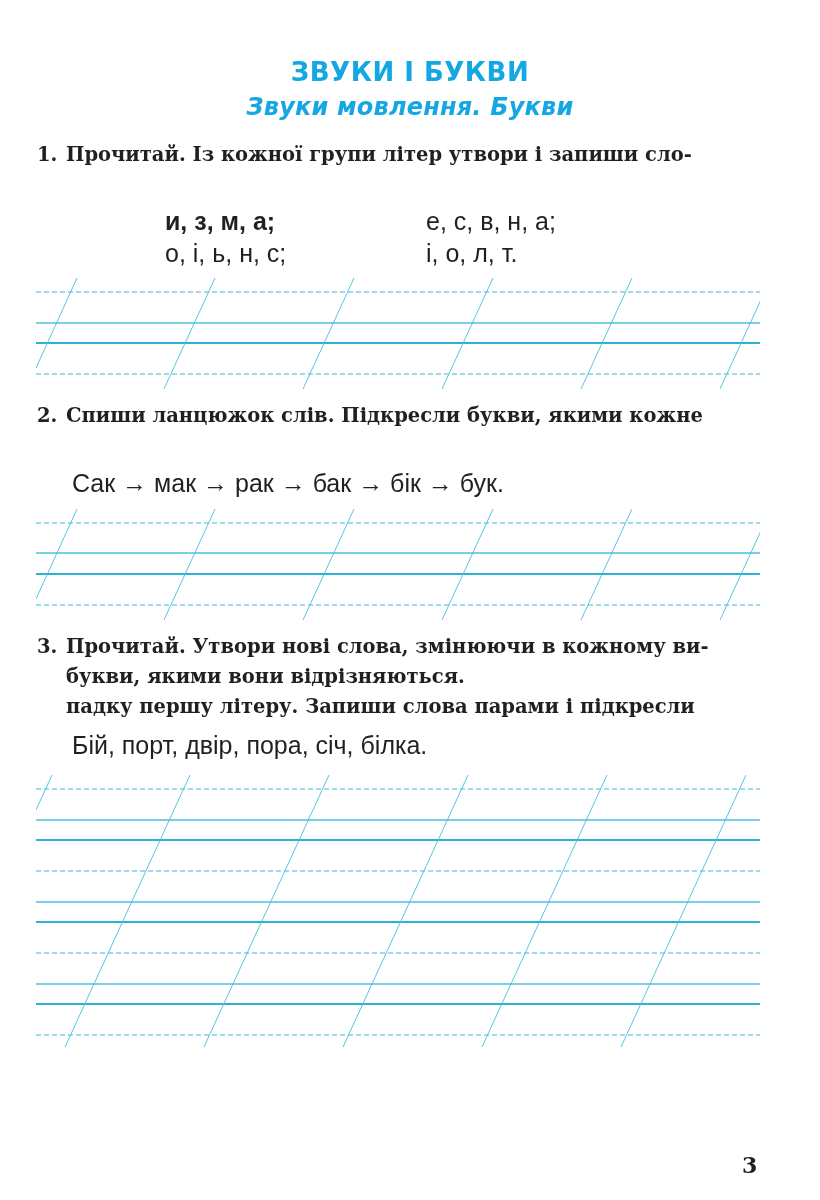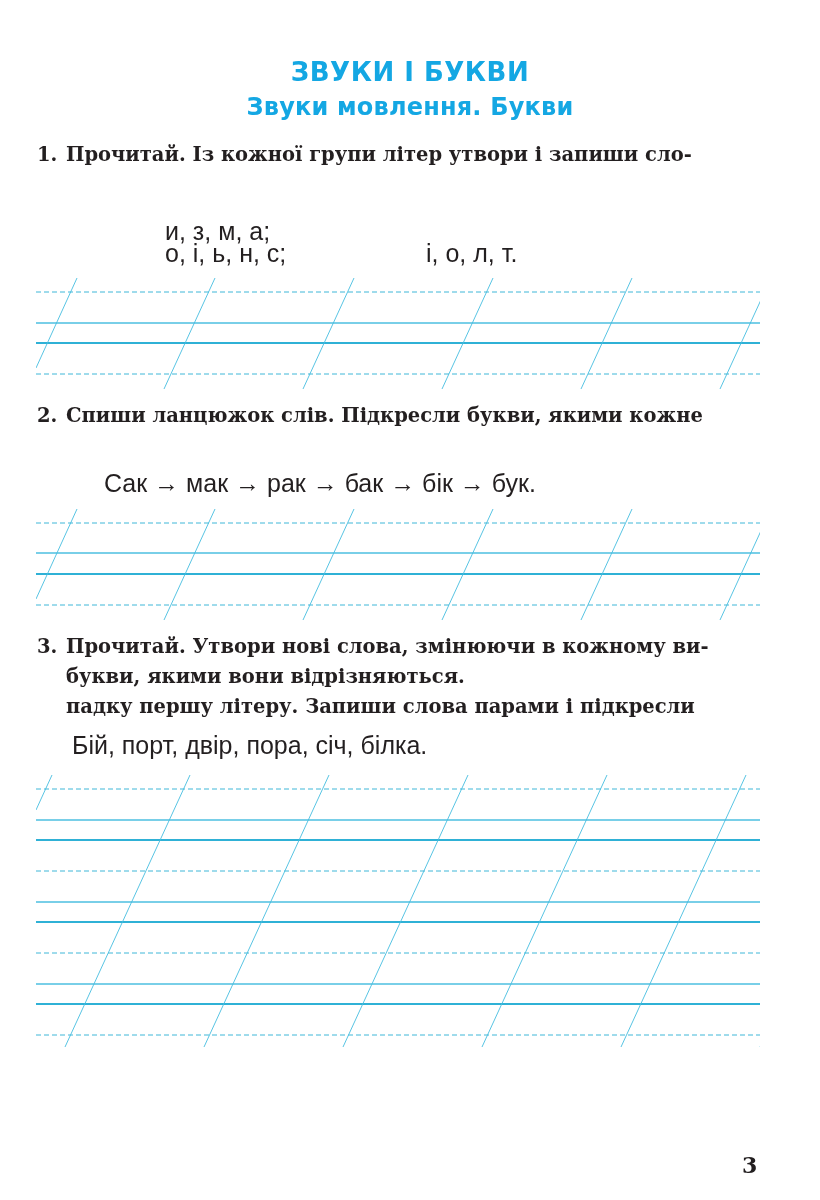--- a/index.html
+++ b/index.html
@@ -6,21 +6,21 @@
     body { width: 820px; height: 1200px; position: relative; overflow: hidden; }
     .page { position: absolute; left: 0; top: 0; width: 676px; height: 1200px; }
     .h1 {
       position: absolute; left: 0; width: 820px; top: 56px; text-align: center;
       font-family: "DejaVu Sans", sans-serif; font-weight: bold; font-size: 26px;
       color: #14a7e3; letter-spacing: 0.5px; line-height: 32px;
     }
     .h2 {
       position: absolute; left: 0; width: 820px; top: 92px; text-align: center;
       font-family: "DejaVu Sans", sans-serif; font-weight: bold; font-size: 24px;
-      color: #14a7e3; line-height: 30px; letter-spacing: 0.2px;
+      color: #14a7e3; line-height: 30px; letter-spacing: 0.2px; font-style: italic;
     }
     .task {
       position: absolute; left: 37px; width: 725px;
       font-family: "DejaVu Serif", serif; font-weight: bold; font-size: 19.5px;
       color: #231f20; line-height: 30px;
     }
     .task .num { position: absolute; left: 0; top: 0; }
     .task .text { margin-left: 29px; display: block; text-align: justify; }
     .task .line { display: block; white-space: nowrap; }
     .words {
@@ -40,31 +40,32 @@
 
   <div class="h1">ЗВУКИ І БУКВИ</div>
   <div class="h2">Звуки мовлення. Букви</div>
 
   <div class="task" style="top:140px;">
     <span class="num">1.</span>
     <span class="text">
       <span class="line">Прочитай. Із кожної групи літер утвори і запиши сло-</span>
     </span>
   </div>
-  <div class="words" style="left:165px; top:215px;">и, з, м, а;</div>
+  <div class="words" style="left:165px; top:205px;font-weight:bold;">и, з, м, а;</div>
+  <div class="words" style="left:426px; top:205px;">е, с, в, н, а;</div>
   <div class="words" style="left:165px; top:237px;">о, і, ь, н, с;</div>
   <div class="words" style="left:426px; top:237px;">і, о, л, т.</div>
 
   <div class="task" style="top:401px;">
     <span class="num">2.</span>
     <span class="text">
       <span class="line">Спиши ланцюжок слів. Підкресли букви, якими кожне</span>
     </span>
   </div>
-  <div class="words" style="left:72px; top:467px;margin-left:32px;">Сак → мак → рак → бак → бік → бук.</div>
+  <div class="words" style="left:72px; top:467px;">Сак → мак → рак → бак → бік → бук.</div>
 
   <div class="task" style="top:632px;">
     <span class="num">3.</span>
     <span class="text">
       <span class="line">Прочитай. Утвори нові слова, змінюючи в кожному ви-</span>
       <span class="line">букви, якими вони відрізняються.</span>
       <span class="line">падку першу літеру. Запиши слова парами і підкресли</span>
     </span>
   </div>
   <div class="words" style="left:72px; top:729px;">Бій, порт, двір, пора, січ, білка.</div>

